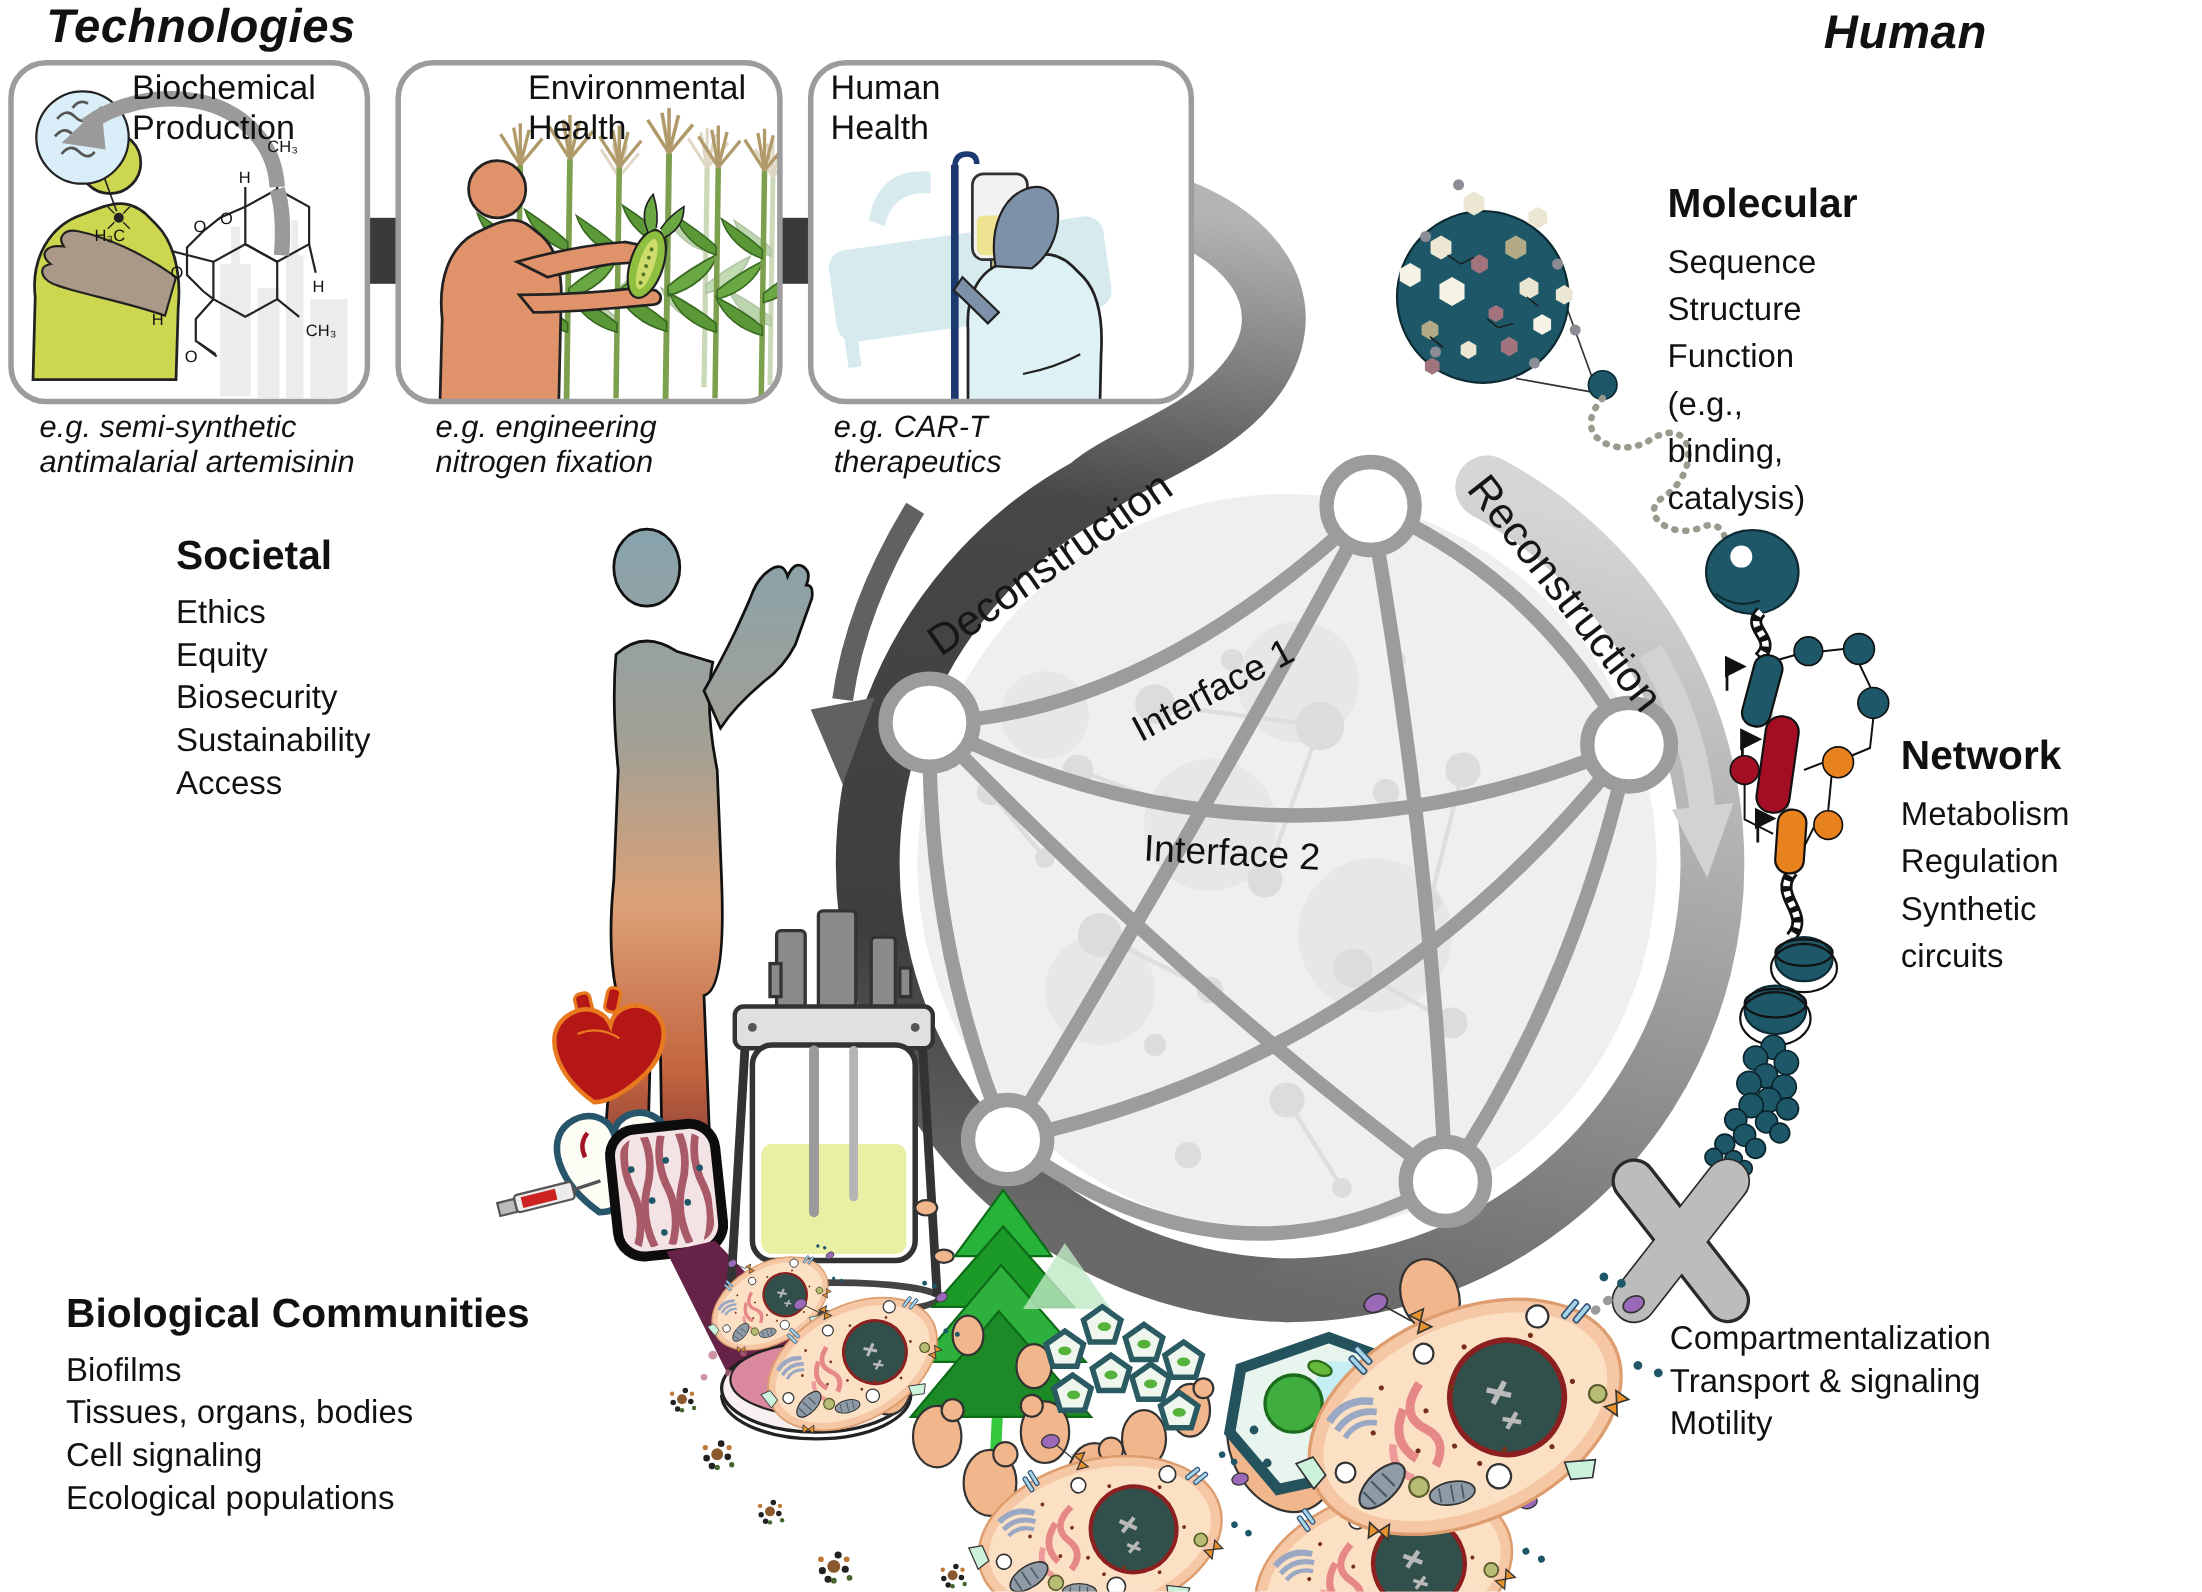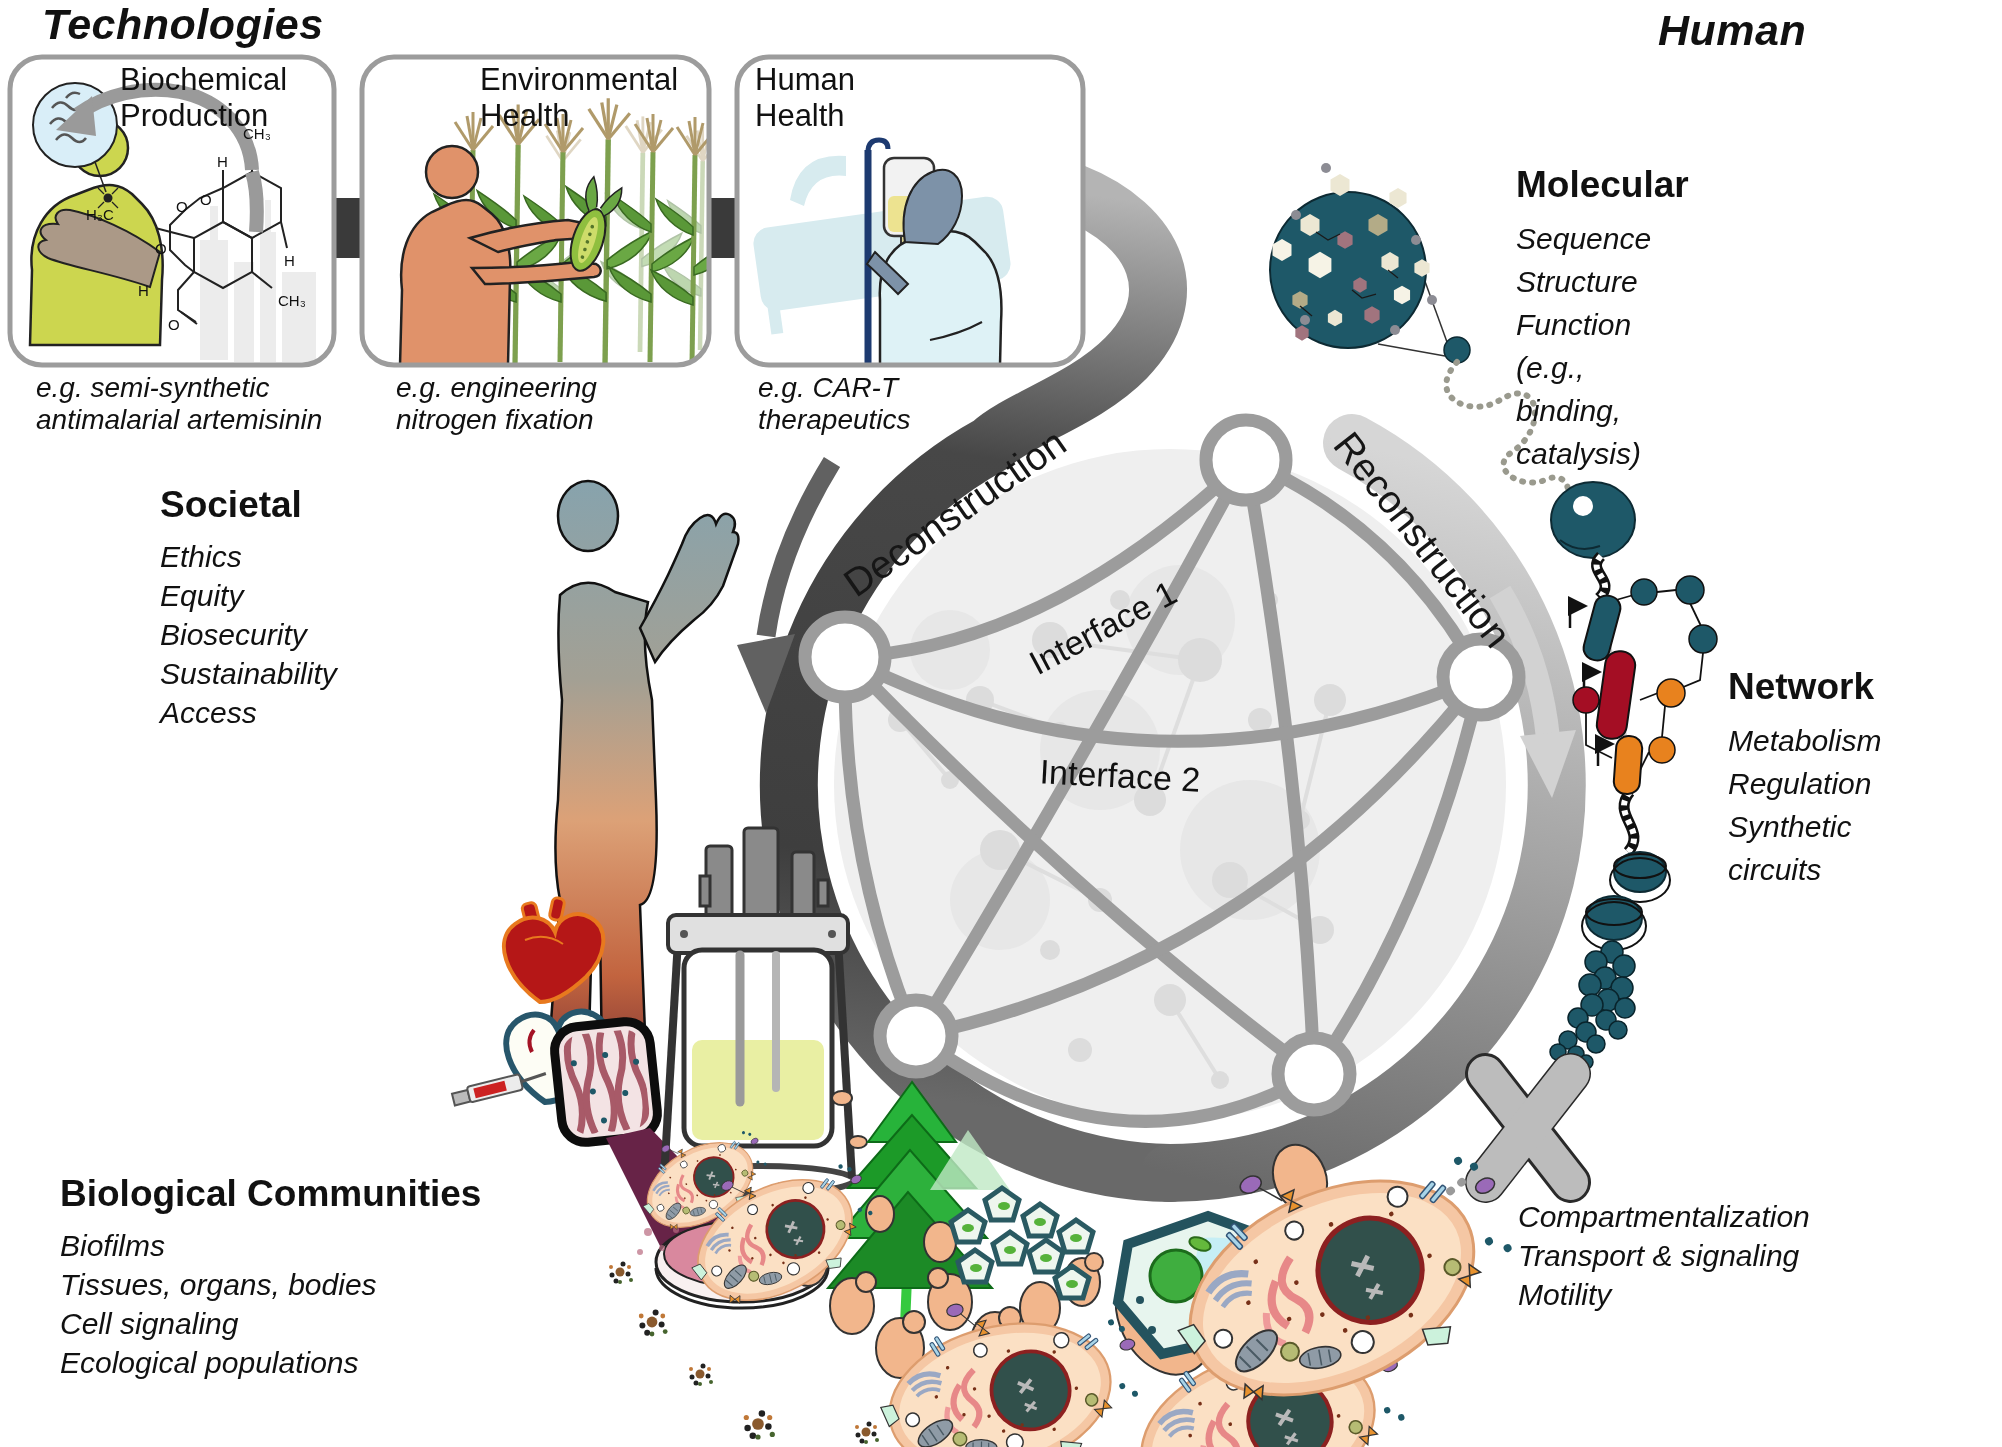--- a/index.html
+++ b/index.html
@@ -5,21 +5,21 @@
   html,body{margin:0;padding:0;background:#fff;}
   #stage{position:relative;width:2002px;height:1447px;background:#fff;overflow:hidden;
          font-family:"Liberation Sans",sans-serif;color:#111;}
   #artwork{position:absolute;left:0;top:0;}
   .abs{position:absolute;}
   .fig-title{font-size:43px;font-weight:bold;font-style:italic;letter-spacing:.5px;}
   .box-label{font-size:31px;line-height:1.16;font-weight:normal;}
   .box-label.right{}
   .caption{font-size:28px;font-style:italic;line-height:1.14;}
   .scale-heading{font-size:37px;font-weight:bold;line-height:1.05;}
-  .scale-items{font-size:30px;font-style:italic;line-height:39px;margin-top:12px;}
+  .scale-items{font-size:30px;line-height:39px;margin-top:12px;}
   .scale-items.big{line-height:43px;}
   .right-align{text-align:left;}
   .rot-label{transform:translate(-50%,-50%);white-space:nowrap;}
   .cycle-word{font-size:39px;color:#161616;}
   .iface-word{font-size:34px;color:#111;}
   .chem{position:absolute;font-size:15px;color:#111;white-space:nowrap;}
   .text-layer{position:absolute;left:0;top:0;width:1680px;height:1447px;pointer-events:none;border-radius:10px;}
 </style>
 </head>
 <body>

